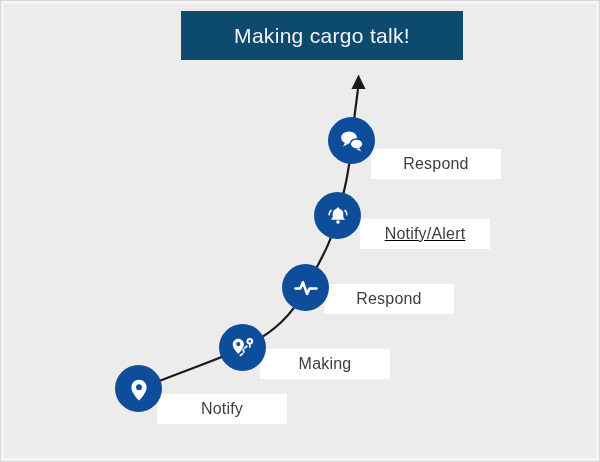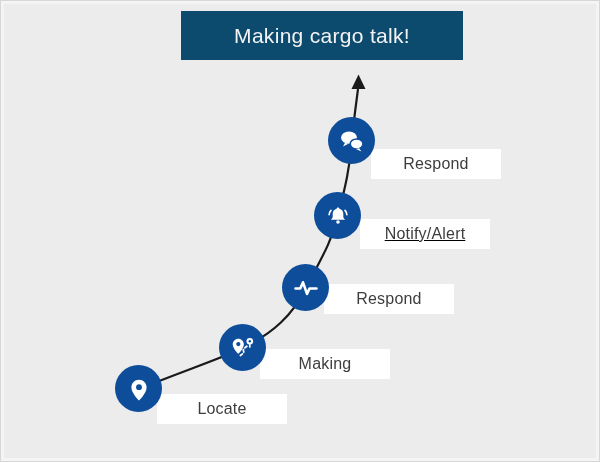--- a/index.html
+++ b/index.html
@@ -81,21 +81,21 @@
              C318 261 330 243 337 215 C344 187 349 166 351 140
              C353 118 355 102 357 88" fill="none" stroke="#1a1a1a" stroke-width="2.2"></path>
     <polygon points="357.5,73.5 350.5,88 364.5,88" fill="#1a1a1a"></polygon>
   </svg>
 
   <div class="banner">
     <span>Making cargo talk!</span>
   </div>
 
   <div class="label-box lb-0">
-    <span>Locate</span>
+    <span>Notify</span>
   </div>
   <div class="label-box lb-1">
     <span>Making</span>
   </div>
   <div class="label-box lb-2">
     <span>Respond</span>
   </div>
   <div class="label-box lb-3">
     <span>Notify/Alert</span>
   </div>

